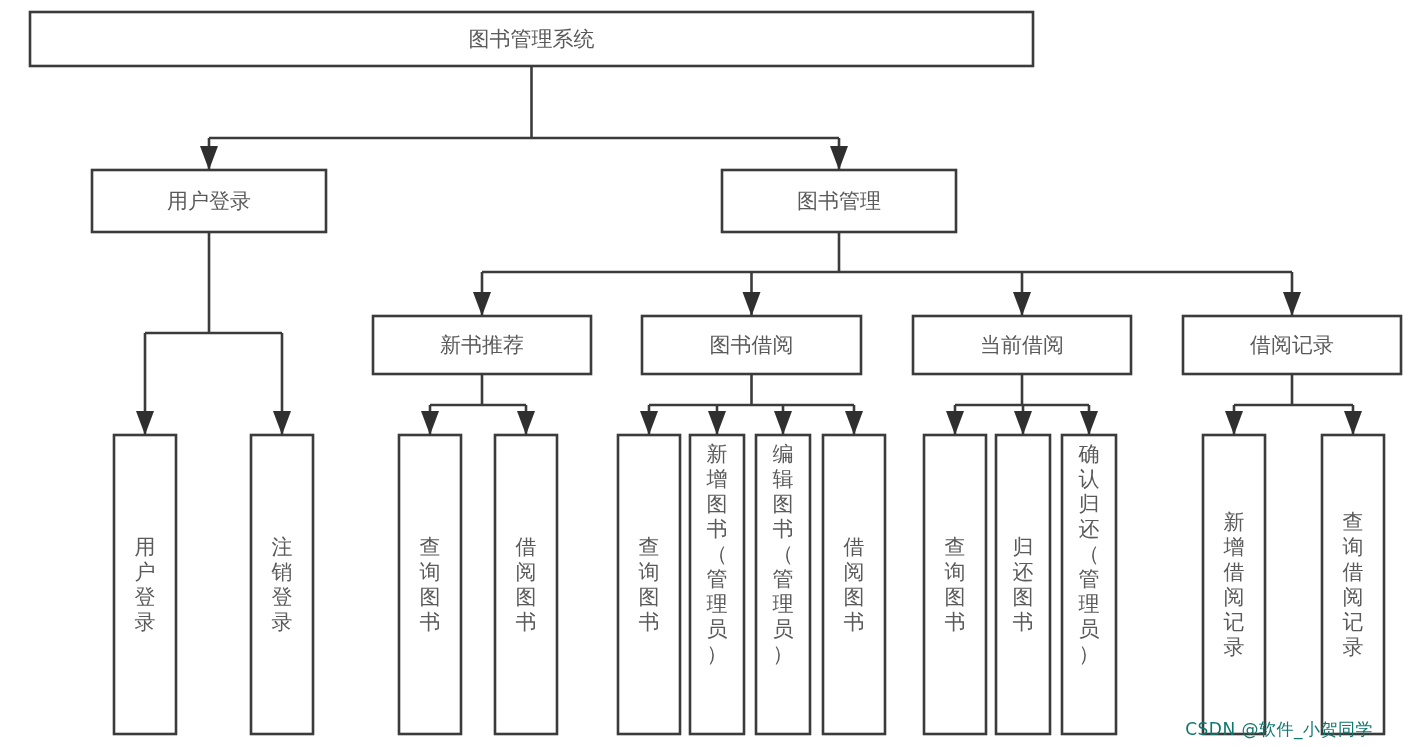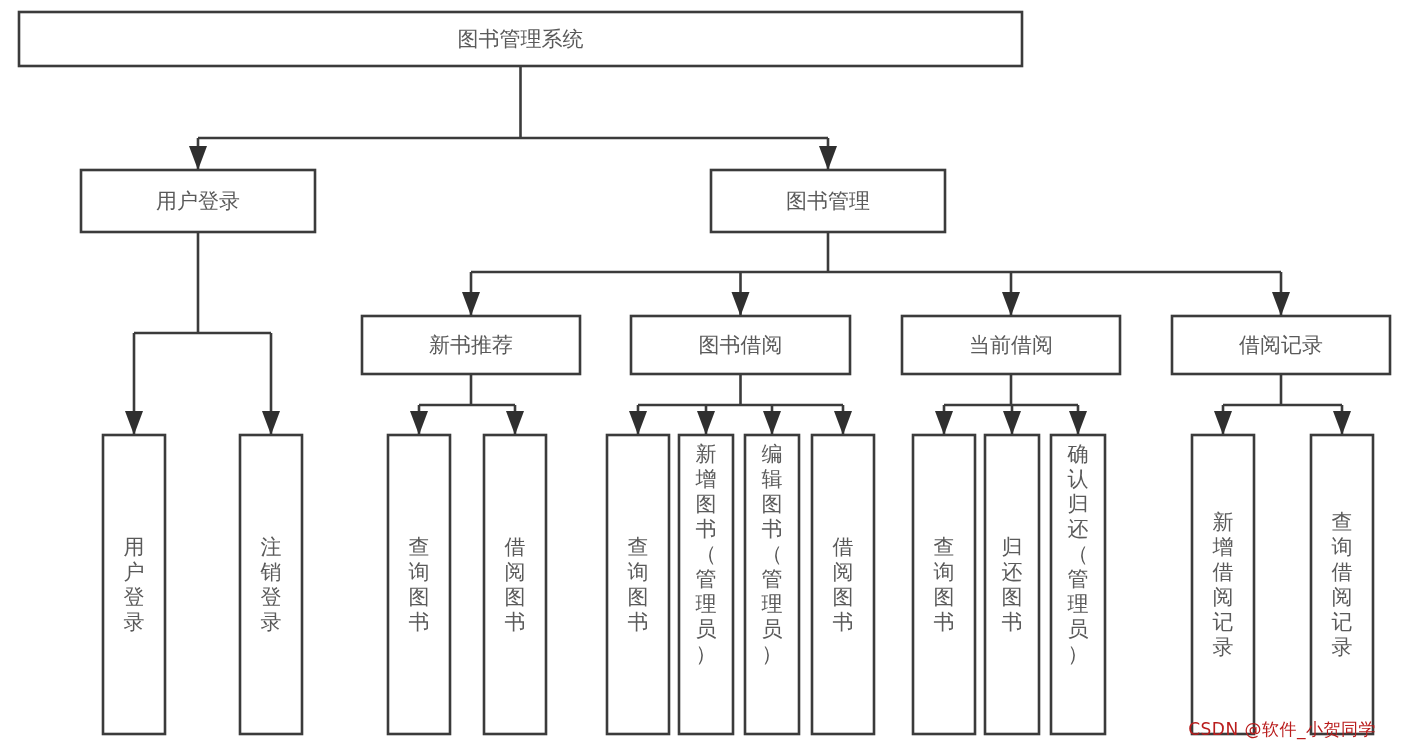--- a/index.html
+++ b/index.html
@@ -11,20 +11,21 @@
     width: 1405px;
     height: 747px;
     font-family: "DejaVu Sans", "Liberation Sans", sans-serif;
     overflow: hidden;
     position: relative;
   }
   #diagram-root {
     position: relative;
     width: 1386px;
     height: 747px;
+    margin-left: 11px;
   }
   svg.diagram {
     position: absolute;
     left: 0;
     top: 0;
     width: 1405px;
     height: 747px;
     display: block;
   }
   .node-box {
@@ -50,25 +51,25 @@
     dominant-baseline: middle;
   }
   .node-label-vert {
     fill: #5a5a5a;
     font-family: "DejaVu Sans", "Liberation Sans", sans-serif;
     font-size: 21px;
     text-anchor: middle;
   }
   .watermark {
     position: absolute;
-    right: 10px;
+    right: 24px;
     bottom: 6px;
     font-family: "DejaVu Sans", "Liberation Sans", sans-serif;
     font-size: 17px;
-    color: #b91c1c;
+    color: #0f766e;
     white-space: nowrap;
     letter-spacing: 0.5px;
   }
 </style>
 </head>
 <body>
 
 <div id="diagram-root">
 
   <svg class="diagram" viewBox="0 0 1405 747">

